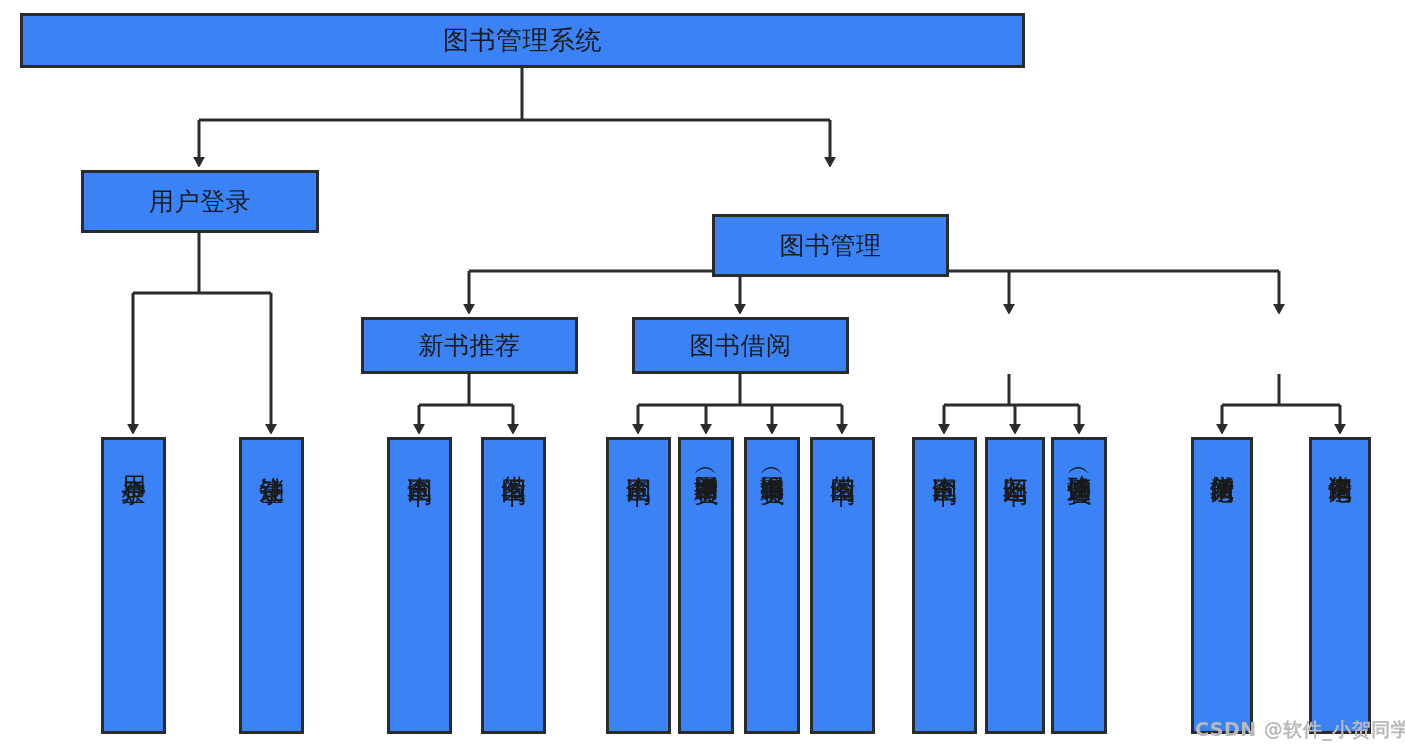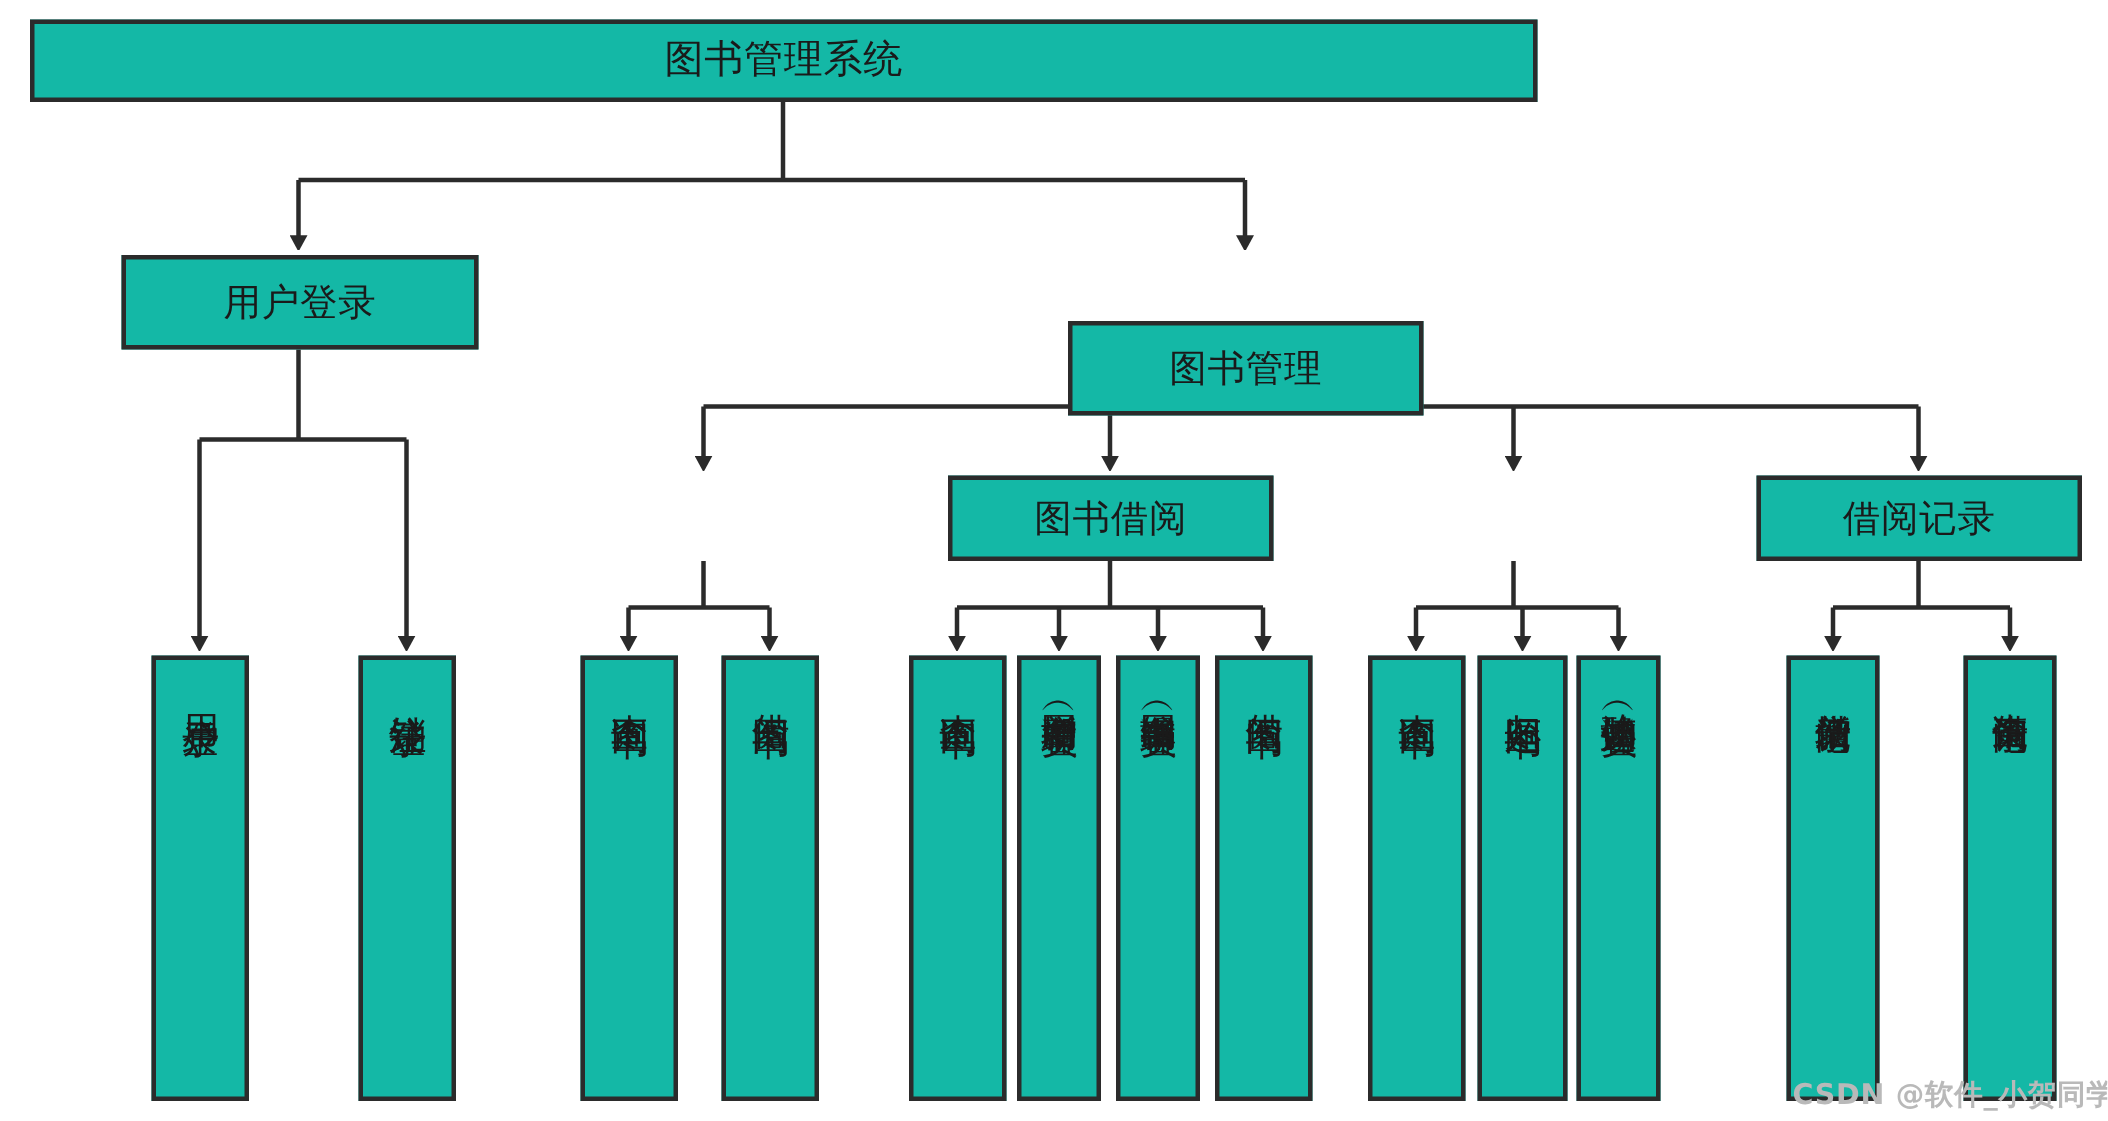--- a/index.html
+++ b/index.html
@@ -21,21 +21,21 @@
     position: absolute;
     left: 0;
     top: 0;
     width: 1405px;
     height: 747px;
     pointer-events: none;
   }
   .node {
     position: absolute;
     box-sizing: border-box;
-    background: #14b8a6;
+    background: #3b82f6;
     border: 3px solid #2b2b2b;
     display: flex;
     align-items: center;
     justify-content: center;
     color: #1a1a1a;
   }
   .node .lbl {
     display: block;
     text-align: center;
     line-height: 1.18;
@@ -135,29 +135,29 @@
   </div>
 
   <div class="node horiz" style="left:81px; top:170px; width:238px; height:63px;">
     <span class="lbl">用户登录</span>
   </div>
 
   <div class="node horiz" style="left:712px; top:170px; width:237px; height:63px;margin-top:44px;">
     <span class="lbl">图书管理</span>
   </div>
 
+  <div class="node horiz" style="left:361px; top:317px; width:217px; height:57px;">
+    <span class="lbl">新书推荐</span>
+  </div>
 
   <div class="node horiz" style="left:632px; top:317px; width:217px; height:57px;">
     <span class="lbl">图书借阅</span>
   </div>
 
 
-  <div class="node horiz" style="left:1171px; top:317px; width:217px; height:57px;">
-    <span class="lbl">借阅记录</span>
-  </div>
 
   <div class="node vert" style="left:101px; top:437px; width:65px; height:297px;">
     <span class="lbl">用户登录</span>
   </div>
 
   <div class="node vert" style="left:239px; top:437px; width:65px; height:297px;">
     <span class="lbl">注销登录</span>
   </div>
 
   <div class="node vert" style="left:387px; top:437px; width:65px; height:297px;">

